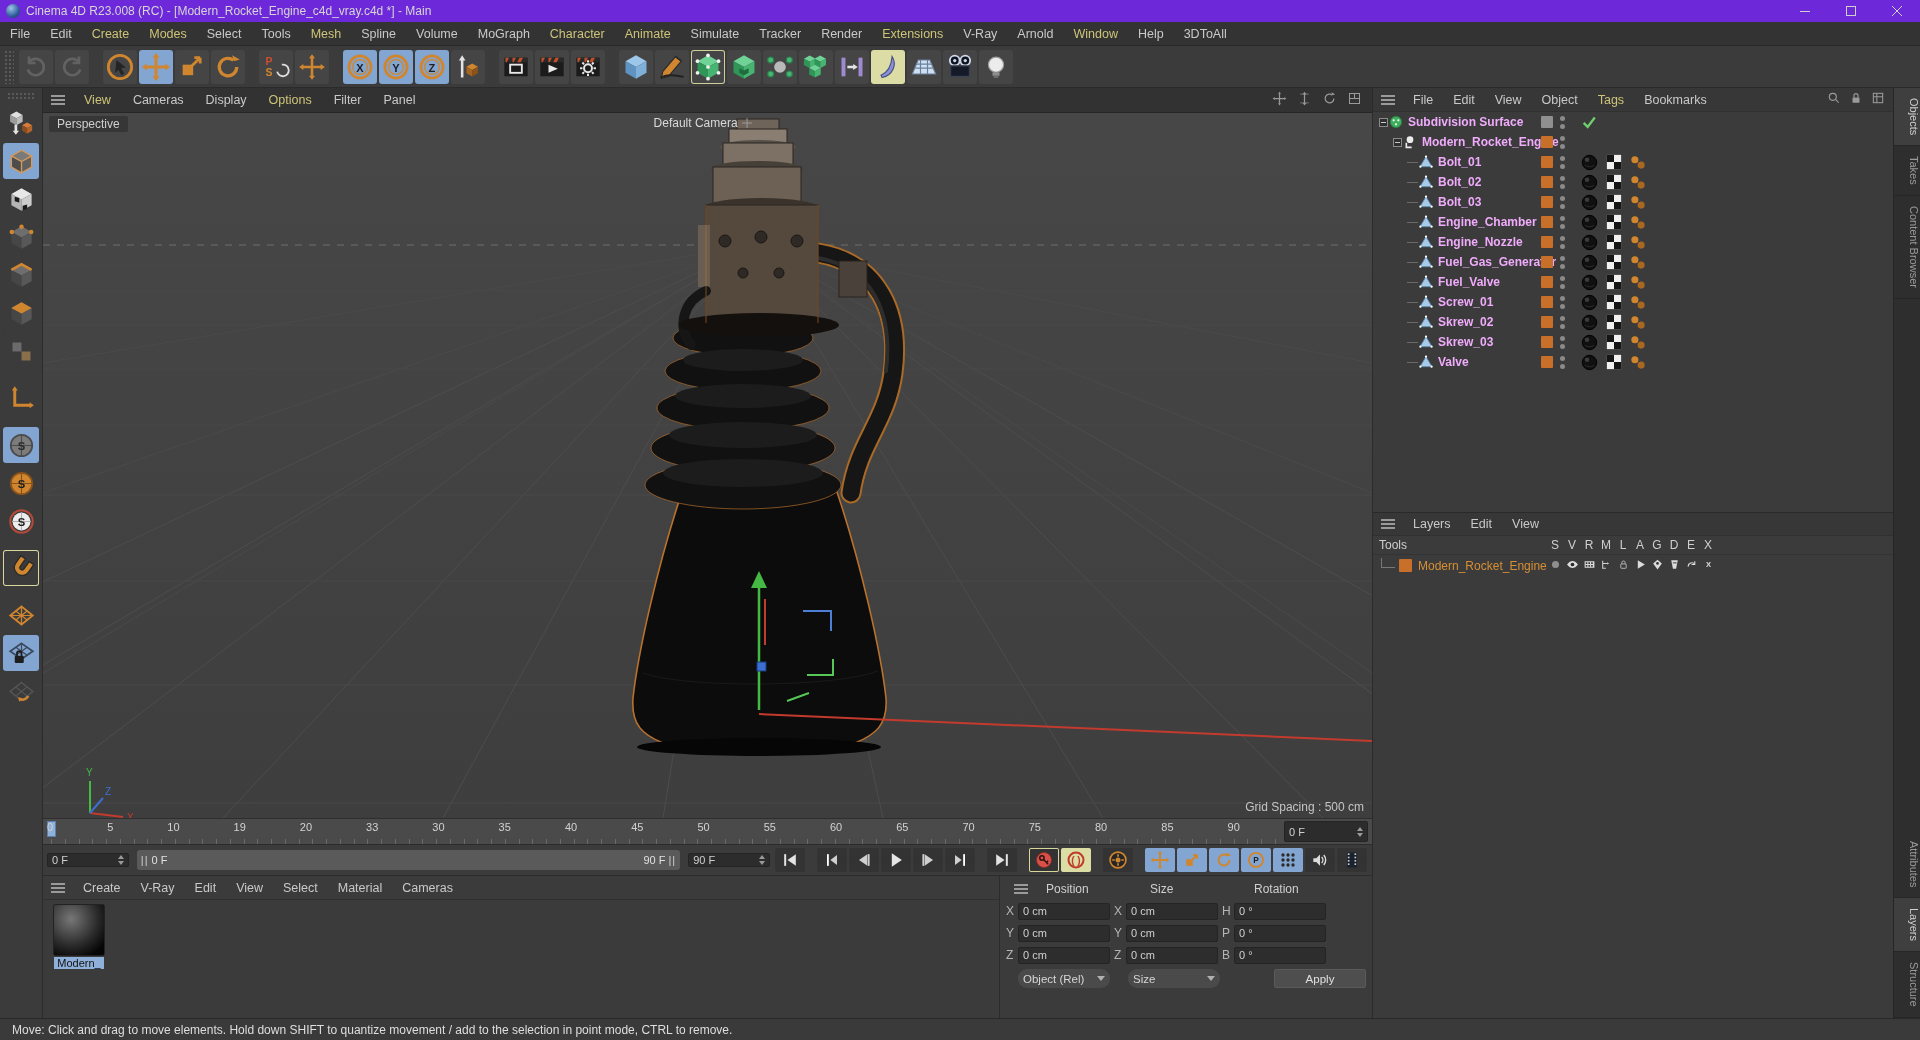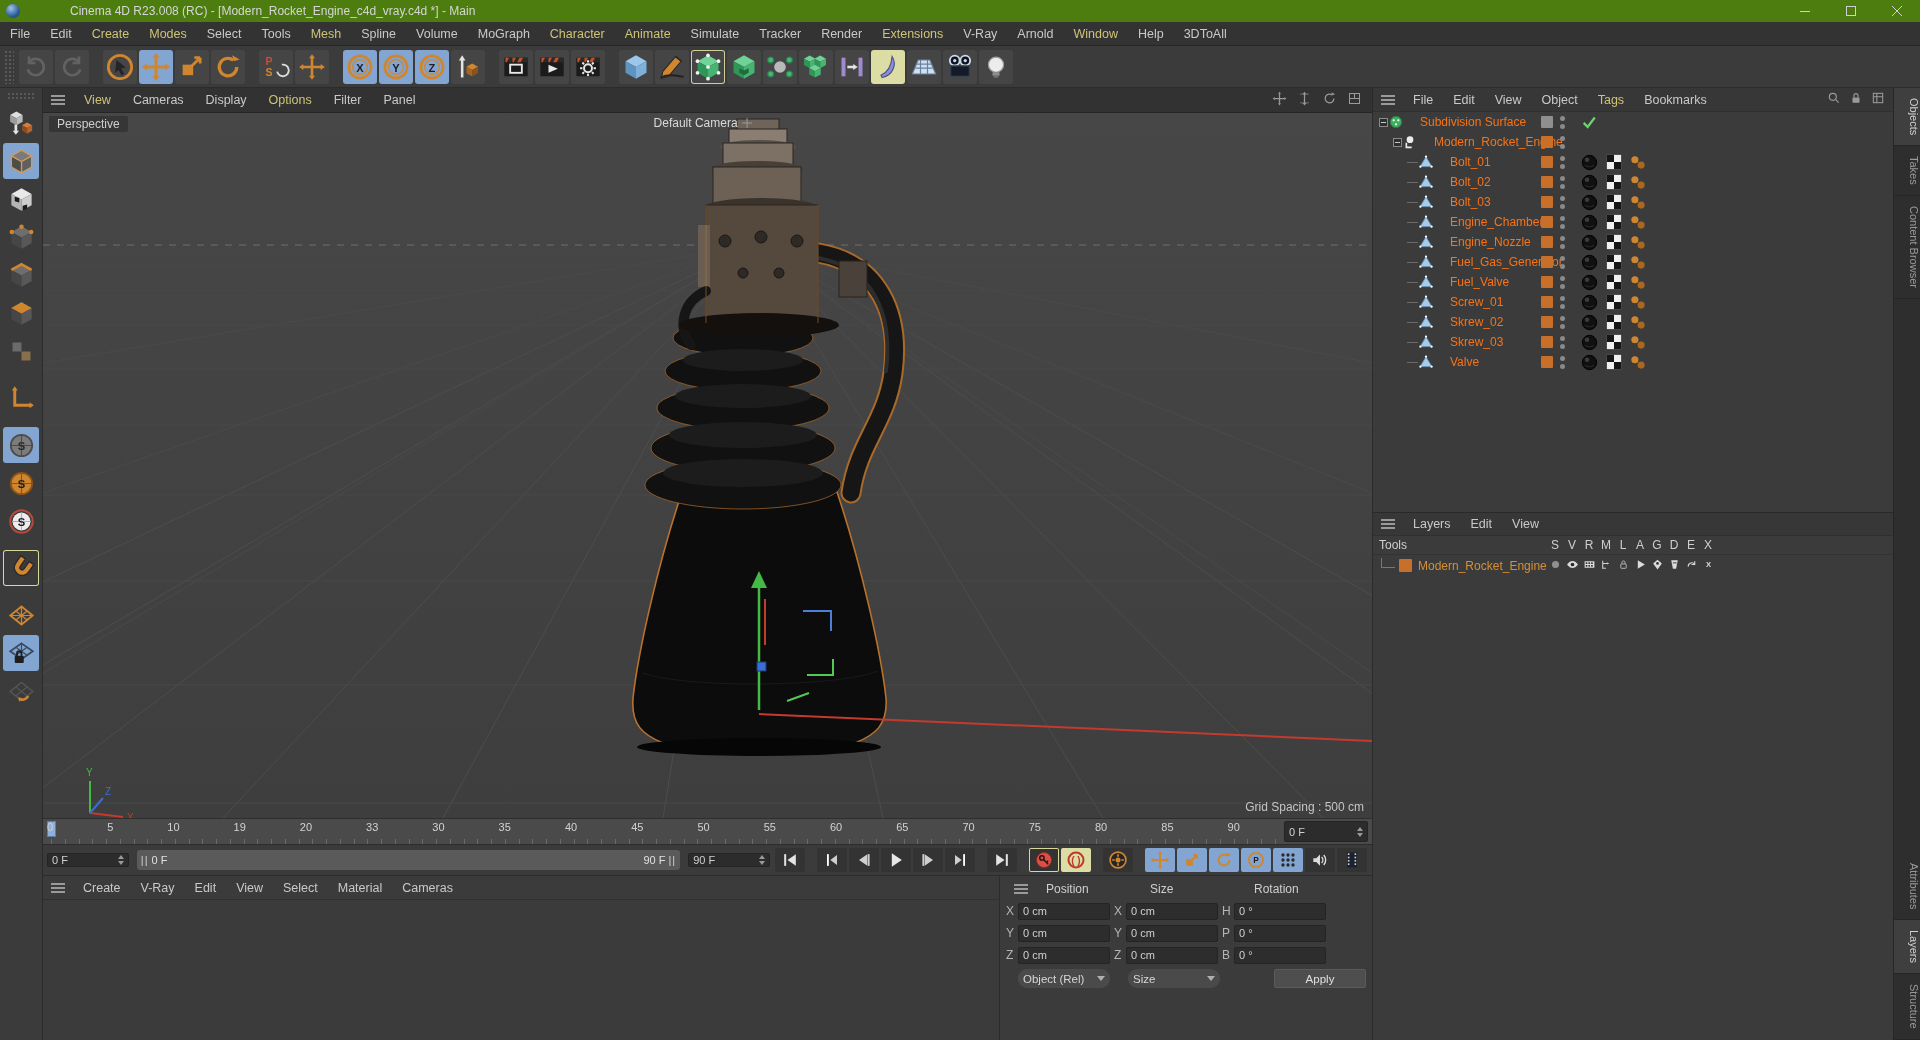--- a/index.html
+++ b/index.html
@@ -2,22 +2,22 @@
 <html><head>
 <meta charset="utf-8">
 <style>
   * { margin:0; padding:0; box-sizing:border-box; }
   html,body { width:1920px; height:1040px; overflow:hidden; background:#353535;
     font-family:"Liberation Sans", sans-serif; color:#c9c9c9; font-size:12px;
     -webkit-font-smoothing:antialiased; }
   .app { width:1920px; height:1040px; display:flex; flex-direction:column; }
 
   
-  .titlebar { height:22px; background:#4d7c0f; display:flex; align-items:center;
-    color:#d6d6d6; font-size:12px; flex:0 0 auto;gap:44px; }
+  .titlebar { height:22px; background:#6d28d9; display:flex; align-items:center;
+    color:#d6d6d6; font-size:12px; flex:0 0 auto; }
   .appicon { width:14px; height:14px; border-radius:50%; margin:0 6px 0 6px;
     background:radial-gradient(circle at 35% 30%, #9fc4e8, #2d5d9c 60%, #17304f); }
   .winbtns { margin-left:auto; display:flex; height:100%; }
   .winbtn { width:46px; height:100%; display:flex; align-items:center; justify-content:center; color:#cfcfcf; }
 
   
   .menubar { height:24px; background:#333333; border-bottom:1px solid #272727;
     display:flex; align-items:center; flex:0 0 auto; font-size:12.5px; }
   .menubar .mi { padding:0 10px; color:#c9c9c9; cursor:default; }
   .menubar .mi.accent { color:#cdc478; }
@@ -123,21 +123,21 @@
     display:flex; align-items:center; padding:0 5px; font-size:11.5px; margin-left:12px; }
   .cdd .car { width:0;height:0;border-left:4px solid transparent;border-right:4px solid transparent;border-top:5px solid #b0b0b0; margin-left:auto; }
   .apply { width:92px; height:19px; background:#4e4e4e; border:1px solid #5a5a5a; border-radius:2px;
     color:#e0e0e0; display:flex; align-items:center; justify-content:center; font-size:11.5px; margin-left:50px; }
 
   
   .rightpanel { width:521px; background:#3b3b3b; border-left:1px solid #2b2b2b;
     display:flex; flex-direction:column; flex:0 0 auto; }
   .om-tree { height:400px; position:relative; background:#3b3b3b; overflow:hidden; }
   .orow { height:20px; display:flex; align-items:center; position:relative; font-size:12px; }
-  .orow .nm { color:#f97316; margin-left:16px; white-space:nowrap; }
+  .orow .nm { color:#f0abfc; margin-left:4px; white-space:nowrap;font-weight:bold; }
   .exp { width:9px; height:9px; border:1px solid #8a8a8a; background:#2f2f2f; position:relative; flex:0 0 auto; }
   .exp::after { content:""; position:absolute; left:1px; right:1px; top:3px; height:1px; background:#c9c9c9; }
   .treesp { flex:0 0 auto; }
   .ocols { position:absolute; top:0; height:20px; display:flex; align-items:center; }
   .laysq { width:12px; height:12px; border-radius:1px; }
   .dots2 { display:flex; flex-direction:column; gap:3px; margin-left:7px; }
   .dots2 i { width:5px; height:5px; border-radius:50%; background:#8a8a8a; display:block; }
   .tags { position:absolute; left:208px; top:0; height:20px; display:flex; align-items:center; gap:8px; }
 
   .lay-menu { height:24px; background:#373737; border-top:1px solid #2a2a2a; border-bottom:1px solid #303030;
@@ -923,20 +923,26 @@
             <div id="mat-menu-items" style="display:flex;">
                 <span class="mi">Create</span>
                 <span class="mi">V-Ray</span>
                 <span class="mi">Edit</span>
                 <span class="mi">View</span>
                 <span class="mi">Select</span>
                 <span class="mi">Material</span>
                 <span class="mi">Cameras</span>
               </div>
           </div>
+          <div class="mat-body" id="mat-body">
+              <div class="mat-item">
+                <div class="mat-thumb"></div>
+    <span class="mat-name">Modern_</span>
+              </div>
+            </div>
         </div>
         <div class="coords">
           <div class="chead" id="coords-head">
             <span class="burger">
                 <i></i>
                 <i></i>
                 <i></i>
               </span>
           <span class="t">Position</span>
               <span class="t">Size</span>
@@ -1605,13 +1611,16 @@
         <div class="vtab active">Objects</div>
         <div class="vtab">Takes</div>
         <div class="vtab">Content Browser</div>
         <div class="vspacer"></div>
         <div class="vtab">Attributes</div>
         <div class="vtab active">Layers</div>
         <div class="vtab">Structure</div>
       </div>
   </div>
 
+  <div class="statusbar">
+    <span>Move: Click and drag to move elements. Hold down SHIFT to quantize movement / add to the selection in point mode, CTRL to remove.</span>
+  </div>
 </div>
 
 </body></html>

